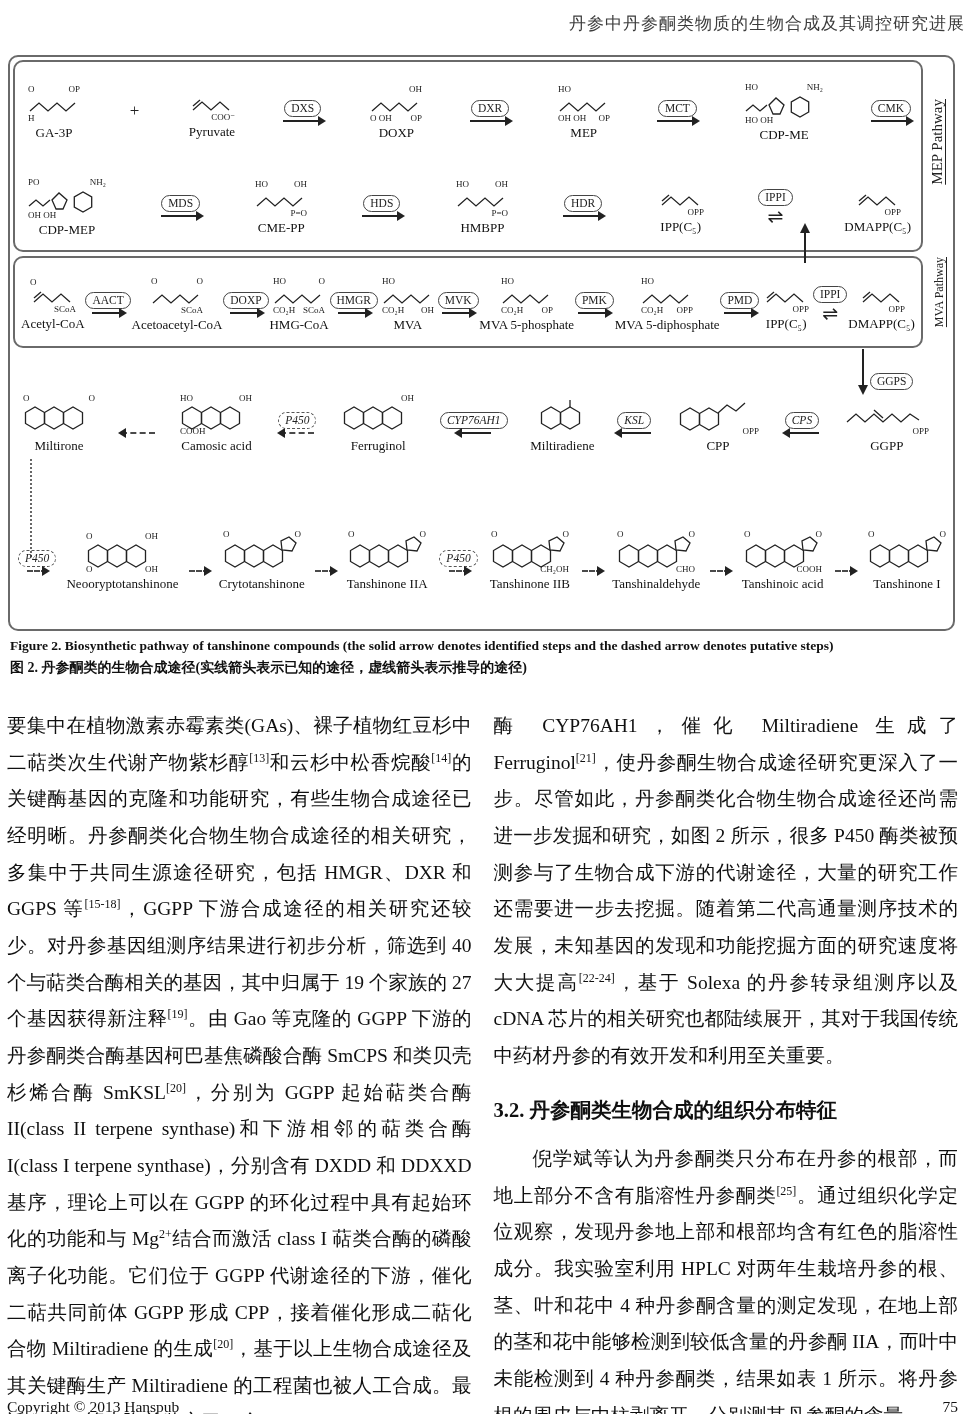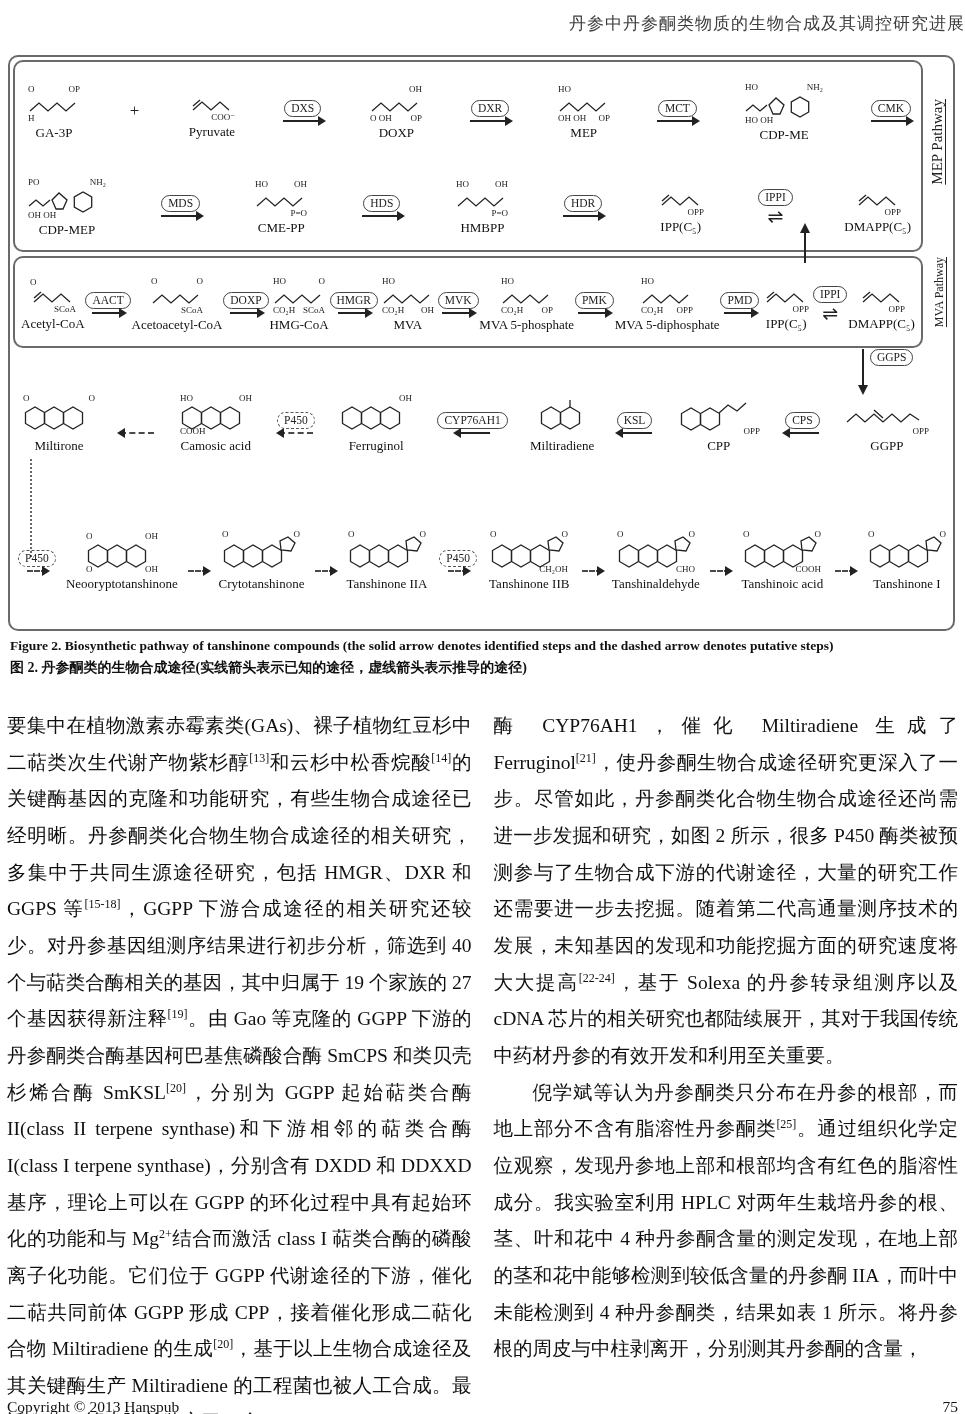--- a/index.html
+++ b/index.html
@@ -25,39 +25,39 @@
   #mepRow1{height:98px;}
   #mepRow2{height:92px;}
   #mvaRow{height:90px;padding:0 6px;}
   #ditRow{position:absolute;left:10px;top:330px;width:912px;display:flex;
           align-items:flex-end;justify-content:space-between;}
   #tanRow{position:absolute;left:8px;top:470px;width:931px;display:flex;
           align-items:flex-end;justify-content:space-between;}
   .compound{display:flex;flex-direction:column;align-items:center;}
   .cname{font-size:13px;margin-top:1px;white-space:nowrap;color:#111;}
   .step{display:flex;flex-direction:column;align-items:center;gap:3px;}
-  #ditRow .step,#tanRow .step{margin-bottom:20px;}
+  #ditRow .step,#tanRow .step{margin-bottom:20px;font-style:italic;}
   .pill{border:1.4px solid #444;border-radius:10px;padding:0 6px;font-size:11.5px;
         line-height:15px;color:#222;white-space:nowrap;}
   .pill.dashed{border-style:dashed;border-color:#555;}
   .arr{position:relative;width:40px;height:0;border-top:2px solid #222;}
   .arr.d{border-top-style:dashed;border-top-color:#4a4a4a;}
   .arr.r::after{content:"";position:absolute;right:-3px;top:-6px;
     border:5px solid transparent;border-left:8px solid #222;border-right:0;}
   .arr.l::before{content:"";position:absolute;left:-3px;top:-6px;
     border:5px solid transparent;border-right:8px solid #222;border-left:0;}
   #mvaRow .arr{width:32px;}
   #ditRow .arr{width:34px;}
   #tanRow .arr{width:20px;}
   .eq{font-size:19px;line-height:14px;color:#222;font-family:"DejaVu Sans",sans-serif;}
   .plus{font-size:17px;padding:0 2px;color:#222;}
   .vconn{position:absolute;}
   #ippUp{left:788px;top:166px;}
   #ggpsConn{left:846px;top:292px;}
-  #ggpsConn .pill{position:absolute;left:14px;top:0;}
+  #ggpsConn .pill{position:absolute;left:14px;top:24px;}
   #dotLine{position:absolute;left:20px;top:402px;height:98px;border-left:2px dotted #666;}
   .compound svg text{fill:#222;stroke:none;font-size:9px;font-family:"Liberation Serif","DejaVu Serif",serif;}
   
   .caption{position:absolute;top:636px;left:10px;width:945px;text-align:left;
            font-weight:bold;color:#111;font-size:13.5px;line-height:1.55;}
   .caption .zh{font-size:14px;}
   
   .cols{position:absolute;left:7px;top:708px;width:951px;display:flex;gap:22px;}
   .col{flex:1;font-size:19.5px;line-height:1.88;text-align:justify;color:#101010;}
   .col p{margin:0;}
@@ -513,20 +513,21 @@
   <div>Figure 2. Biosynthetic pathway of tanshinone compounds (the solid arrow denotes identified steps and the dashed arrow denotes putative steps)</div>
   <div class="zh">图 2. 丹参酮类的生物合成途径(实线箭头表示已知的途径，虚线箭头表示推导的途径)</div>
 </div>
 
 <div class="cols">
   <div class="col">
     <p><span>要集中在植物激素赤霉素类(GAs)、裸子植物红豆杉中二萜类次生代谢产物紫杉醇</span><sup>[13]</sup><span>和云杉中松香烷酸</span><sup>[14]</sup><span>的关键酶基因的克隆和功能研究，有些生物合成途径已经明晰。丹参酮类化合物生物合成途径的相关研究，多集中于共同生源途径研究，包括 HMGR、DXR 和 GGPS 等</span><sup>[15-18]</sup><span>，GGPP 下游合成途径的相关研究还较少。对丹参基因组测序结果进行初步分析，筛选到 40 个与萜类合酶相关的基因，其中归属于 19 个家族的 27 个基因获得新注释</span><sup>[19]</sup><span>。由 Gao 等克隆的 GGPP 下游的丹参酮类合酶基因柯巴基焦磷酸合酶 SmCPS 和类贝壳杉烯合酶 SmKSL</span><sup>[20]</sup><span>，分别为 GGPP 起始萜类合酶 II(class II terpene synthase)和下游相邻的萜类合酶 I(class I terpene synthase)，分别含有 DXDD 和 DDXXD 基序，理论上可以在 GGPP 的环化过程中具有起始环化的功能和与 Mg</span><sup>2+</sup><span>结合而激活 class I 萜类合酶的磷酸离子化功能。它们位于 GGPP 代谢途径的下游，催化二萜共同前体 GGPP 形成 CPP，接着催化形成二萜化合物 Miltiradiene 的生成</span><sup>[20]</sup><span>，基于以上生物合成途径及其关键酶生产 Miltiradiene 的工程菌也被人工合成。最近，Guo 等克隆并鉴定了一个 P450</span></p>
   </div>
   <div class="col">
     <p><span>酶 CYP76AH1，催化 Miltiradiene 生成了 Ferruginol</span><sup>[21]</sup><span>，使丹参酮生物合成途径研究更深入了一步。尽管如此，丹参酮类化合物生物合成途径还尚需进一步发掘和研究，如图 2 所示，很多 P450 酶类被预测参与了生物合成下游的代谢途径，大量的研究工作还需要进一步去挖掘。随着第二代高通量测序技术的发展，未知基因的发现和功能挖掘方面的研究速度将大大提高</span><sup>[22-24]</sup><span>，基于 Solexa 的丹参转录组测序以及 cDNA 芯片的相关研究也都陆续展开，其对于我国传统中药材丹参的有效开发和利用至关重要。</span></p>
+    <div class="h32">3.2. 丹参酮类生物合成的组织分布特征</div>
     <p class="indent"><span>倪学斌等认为丹参酮类只分布在丹参的根部，而地上部分不含有脂溶性丹参酮类</span><sup>[25]</sup><span>。通过组织化学定位观察，发现丹参地上部和根部均含有红色的脂溶性成分。我实验室利用 HPLC 对两年生栽培丹参的根、茎、叶和花中 4 种丹参酮含量的测定发现，在地上部的茎和花中能够检测到较低含量的丹参酮 IIA，而叶中未能检测到 4 种丹参酮类，结果如表 1 所示。将丹参根的周皮与中柱剥离开，分别测其丹参酮的含量，</span></p>
   </div>
 </div>
 
 <div class="footer">
   <span>Copyright © 2013 Hanspub</span>
   <span>75</span>
 </div>
 
 </body></html>

